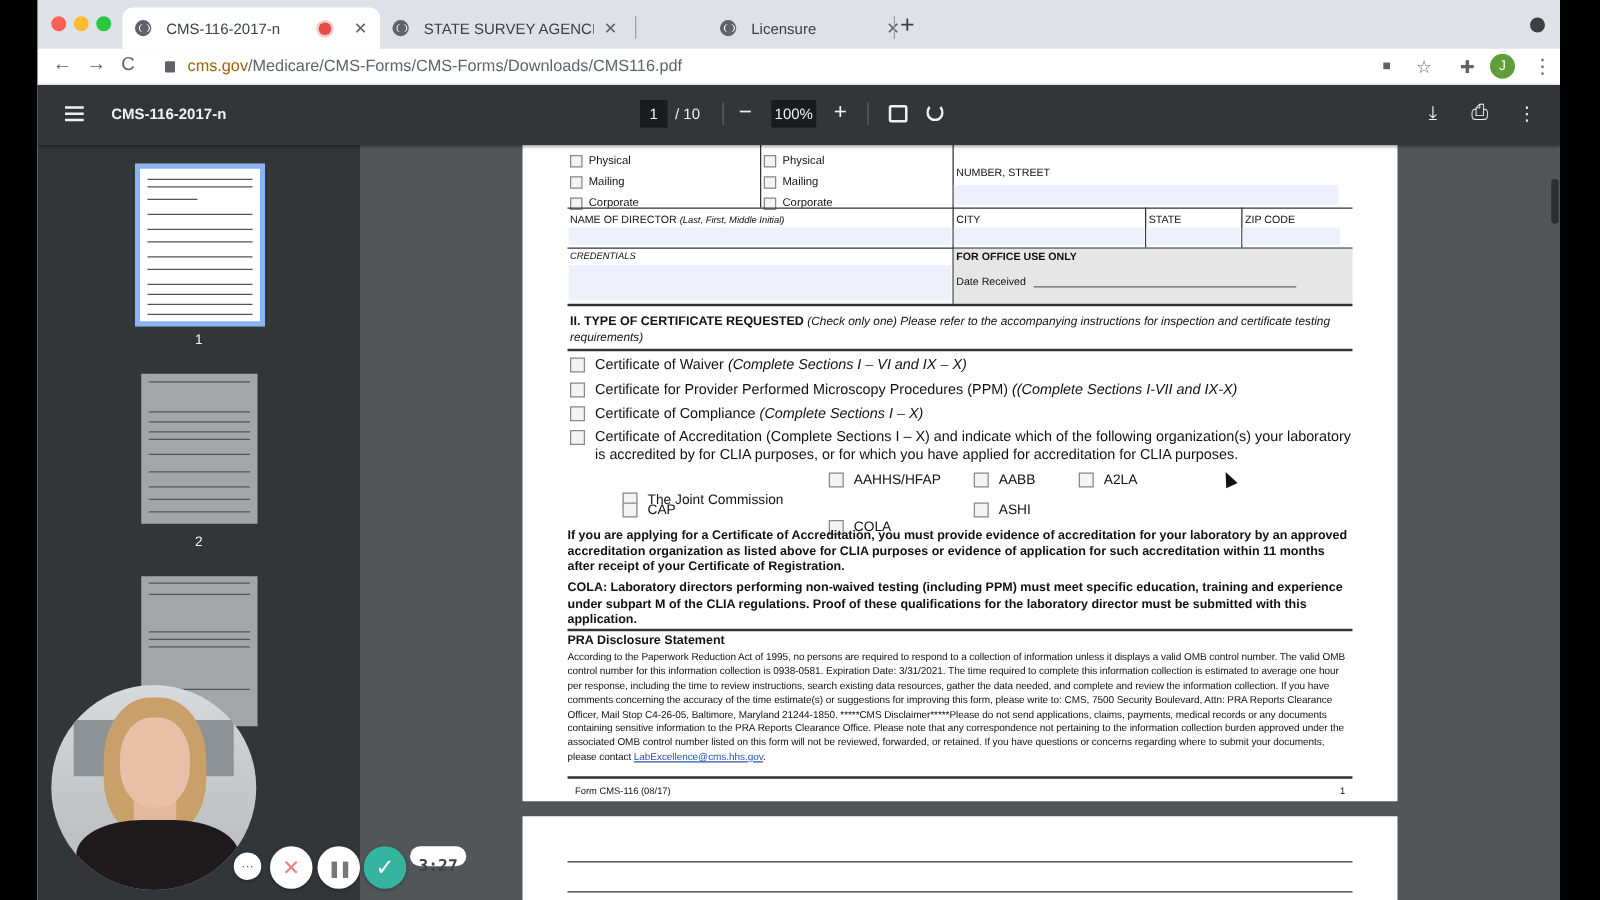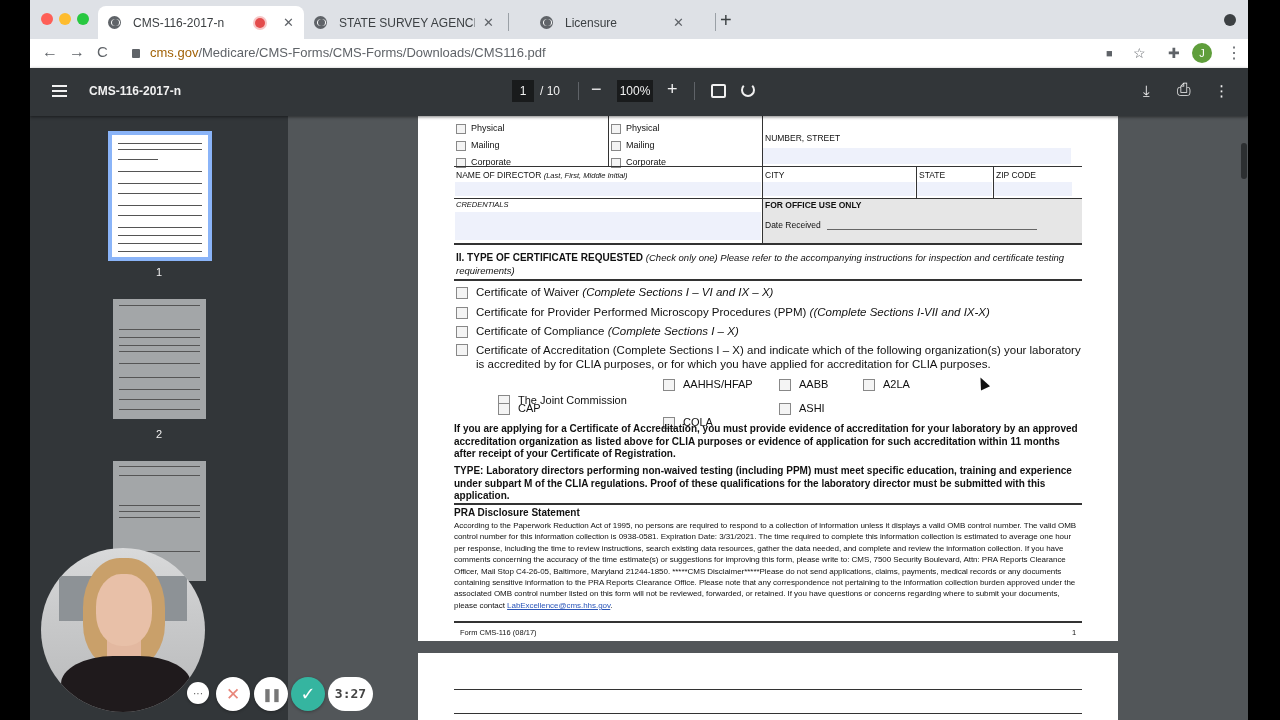--- a/index.html
+++ b/index.html
@@ -61,21 +61,21 @@
   .bodytxt { font-size: 10px; line-height: 12.5px; }
   .pra { font-size: 8px; line-height: 11.4px; letter-spacing: -0.05px; }
   
   .cam { position: absolute; left: 41px; top: 548px; width: 164px; height: 164px; border-radius: 50%; overflow: hidden; background: linear-gradient(180deg, #d9dadb 0%, #c9cacb 40%, #b8b9ba 100%); z-index: 5; }
   .cam .bg-panel { position: absolute; left: 18px; top: 28px; width: 128px; height: 45px; background: #8d9296; }
   .cam .hair { position: absolute; left: 42px; top: 10px; width: 82px; height: 110px; background: #c9a06a; border-radius: 45% 45% 40% 40%; }
   .cam .face { position: absolute; left: 55px; top: 26px; width: 56px; height: 72px; background: #e8c0a8; border-radius: 45%; }
   .cam .body { position: absolute; left: 20px; top: 108px; width: 130px; height: 70px; background: #1f1a1c; border-radius: 40% 40% 0 0; }
   .cam .neck { position: absolute; left: 66px; top: 92px; width: 34px; height: 30px; background: #e3b8a0; }
   .rbtn { position: absolute; z-index: 6; border-radius: 50%; background: #fff; display: flex; align-items: center; justify-content: center; box-shadow: 0 1px 3px rgba(0,0,0,.3); }
-  .timer { position: absolute; left: 328px; top: 677px; width: 45px; height: 34px; border-radius: 17px; background: #fff; z-index: 6; font-size: 13px; font-weight: bold; color: #444; text-align: center; line-height: 34px; font-family: "DejaVu Sans Mono", monospace; }
+  .timer { position: absolute; left: 328px; top: 677px; width: 45px; height: 16px; border-radius: 17px; background: #fff; z-index: 6; font-size: 13px; font-weight: bold; color: #444; text-align: center; line-height: 34px; font-family: "DejaVu Sans Mono", monospace; }
   .cursor { position: absolute; left: 948px; top: 377px; width: 0; height: 0; border-left: 5px solid transparent; border-right: 5px solid transparent; border-bottom: 12px solid #111; transform: rotate(-25deg); z-index: 4; }
 </style>
 </head>
 <body>
 
 <div class="frame">
 
   <div class="tabstrip">
     <div class="traffic" style="left:11px;background:#fe5f57"></div>
     <div class="traffic" style="left:29px;background:#febc2e"></div>
@@ -86,21 +86,21 @@
       <span class="title">CMS-116-2017-n</span>
       <span class="rec"></span>
       <span class="close">✕</span>
     </div>
     <div class="tab" style="left:274px;width:200px;">
       <span class="globe"></span>
       <span class="title">STATE SURVEY AGENCIES (CL</span>
       <span class="close">✕</span>
     </div>
     <div class="tab-sep" style="left:478px"></div>
-    <div class="tab" style="left:464px;width:200px;padding-left:46px;">
+    <div class="tab" style="left:500px;width:200px;padding-left:46px;">
       <span class="globe"></span>
       <span class="title">Licensure</span>
       <span class="close">✕</span>
     </div>
     <div class="tab-sep" style="left:685px"></div>
     <div class="newtab">+</div>
     <div class="profile-dot"></div>
   </div>
 
   <div class="toolbar">
@@ -242,21 +242,21 @@
       <div class="pdf" style="left:80px;top:298px;font-size:11px"><span class="cb lg"></span><span>The Joint Commission</span></div>
       <div class="pdf" style="left:245px;top:282px;font-size:11px"><span class="cb lg"></span><span>AAHHS/HFAP</span></div>
       <div class="pdf" style="left:361px;top:282px;font-size:11px"><span class="cb lg"></span><span>AABB</span></div>
       <div class="pdf" style="left:445px;top:282px;font-size:11px"><span class="cb lg"></span><span>A2LA</span></div>
       <div class="pdf" style="left:80px;top:306px;font-size:11px"><span class="cb lg"></span><span>CAP</span></div>
       <div class="pdf" style="left:245px;top:320px;font-size:11px"><span class="cb lg"></span><span>COLA</span></div>
       <div class="pdf" style="left:361px;top:306px;font-size:11px"><span class="cb lg"></span><span>ASHI</span></div>
 
       <div class="pdf bodytxt" style="left:36px;top:327px;width:630px;font-weight:bold">If you are applying for a Certificate of Accreditation, you must provide evidence of accreditation for your laboratory by an approved accreditation organization as listed above for CLIA purposes or evidence of application for such accreditation within 11 months after receipt of your Certificate of Registration.</div>
       <div class="pdf bodytxt" style="left:36px;top:369px;width:630px;font-weight:bold">
-        <span>TYPE:</span><span style="font-weight:bold"> Laboratory directors performing non-waived testing (including PPM) must meet specific education, training and experience under subpart M of the CLIA regulations. Proof of these qualifications for the laboratory director must be submitted with this application.</span>
+        <span>COLA:</span><span style="font-weight:bold"> Laboratory directors performing non-waived testing (including PPM) must meet specific education, training and experience under subpart M of the CLIA regulations. Proof of these qualifications for the laboratory director must be submitted with this application.</span>
       </div>
       <div class="hl" style="left:36px;top:407px;width:628px;height:2px"></div>
 
       <div class="pdf" style="left:36px;top:411px;font-size:10px;font-weight:bold">PRA Disclosure Statement</div>
       <div class="pdf pra" style="left:36px;top:424px;width:630px">
         <span>According to the Paperwork Reduction Act of 1995, no persons are required to respond to a collection of information unless it displays a valid OMB control number. The valid OMB control number for this information collection is 0938-0581. Expiration Date: 3/31/2021. The time required to complete this information collection is estimated to average one hour per response, including the time to review instructions, search existing data resources, gather the data needed, and complete and review the information collection. If you have comments concerning the accuracy of the time estimate(s) or suggestions for improving this form, please write to: CMS, 7500 Security Boulevard, Attn: PRA Reports Clearance Officer, Mail Stop C4-26-05, Baltimore, Maryland 21244-1850. *****CMS Disclaimer*****Please do not send applications, claims, payments, medical records or any documents containing sensitive information to the PRA Reports Clearance Office. Please note that any correspondence not pertaining to the information collection burden approved under the associated OMB control number listed on this form will not be reviewed, forwarded, or retained. If you have questions or concerns regarding where to submit your documents, please contact </span><span style="color:#2a55b8;text-decoration:underline">LabExcellence@cms.hhs.gov</span><span>.</span>
       </div>
       <div class="hl" style="left:36px;top:525px;width:628px;height:2px"></div>
       <div class="pdf" style="left:42px;top:532px;font-size:7.5px">Form CMS-116 (08/17)</div>
       <div class="pdf" style="left:654px;top:532px;font-size:7.5px">1</div>

